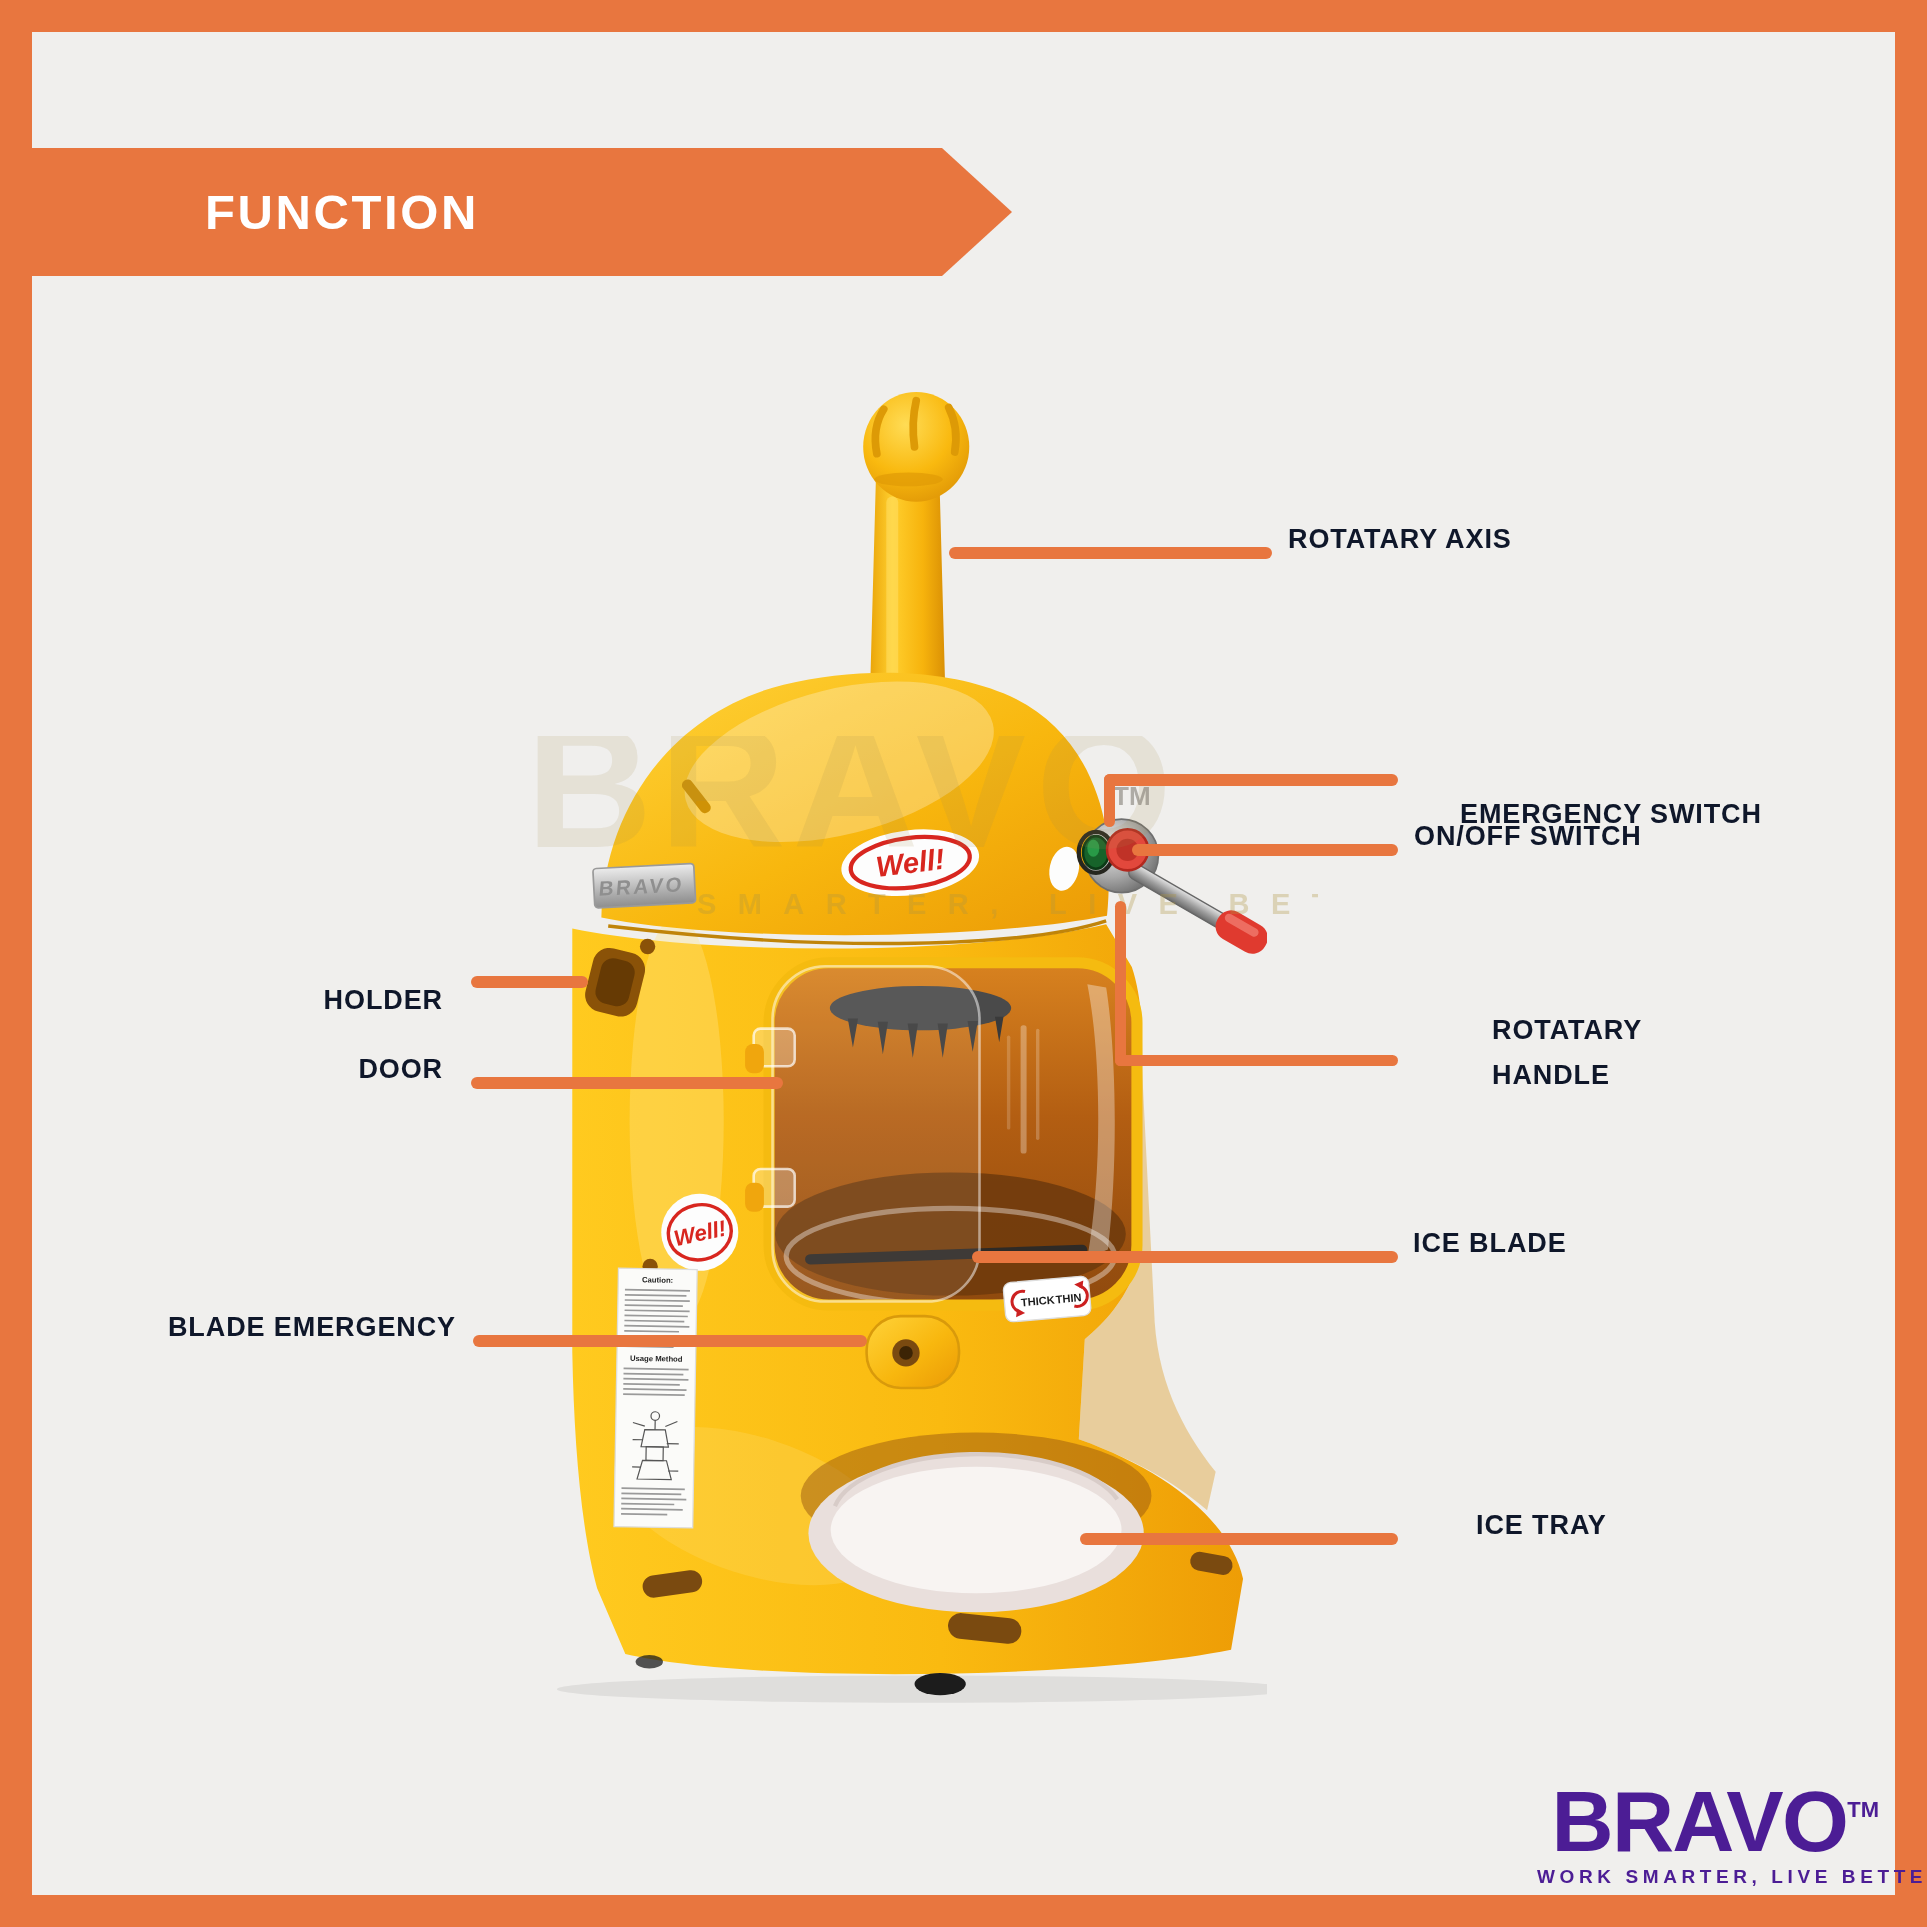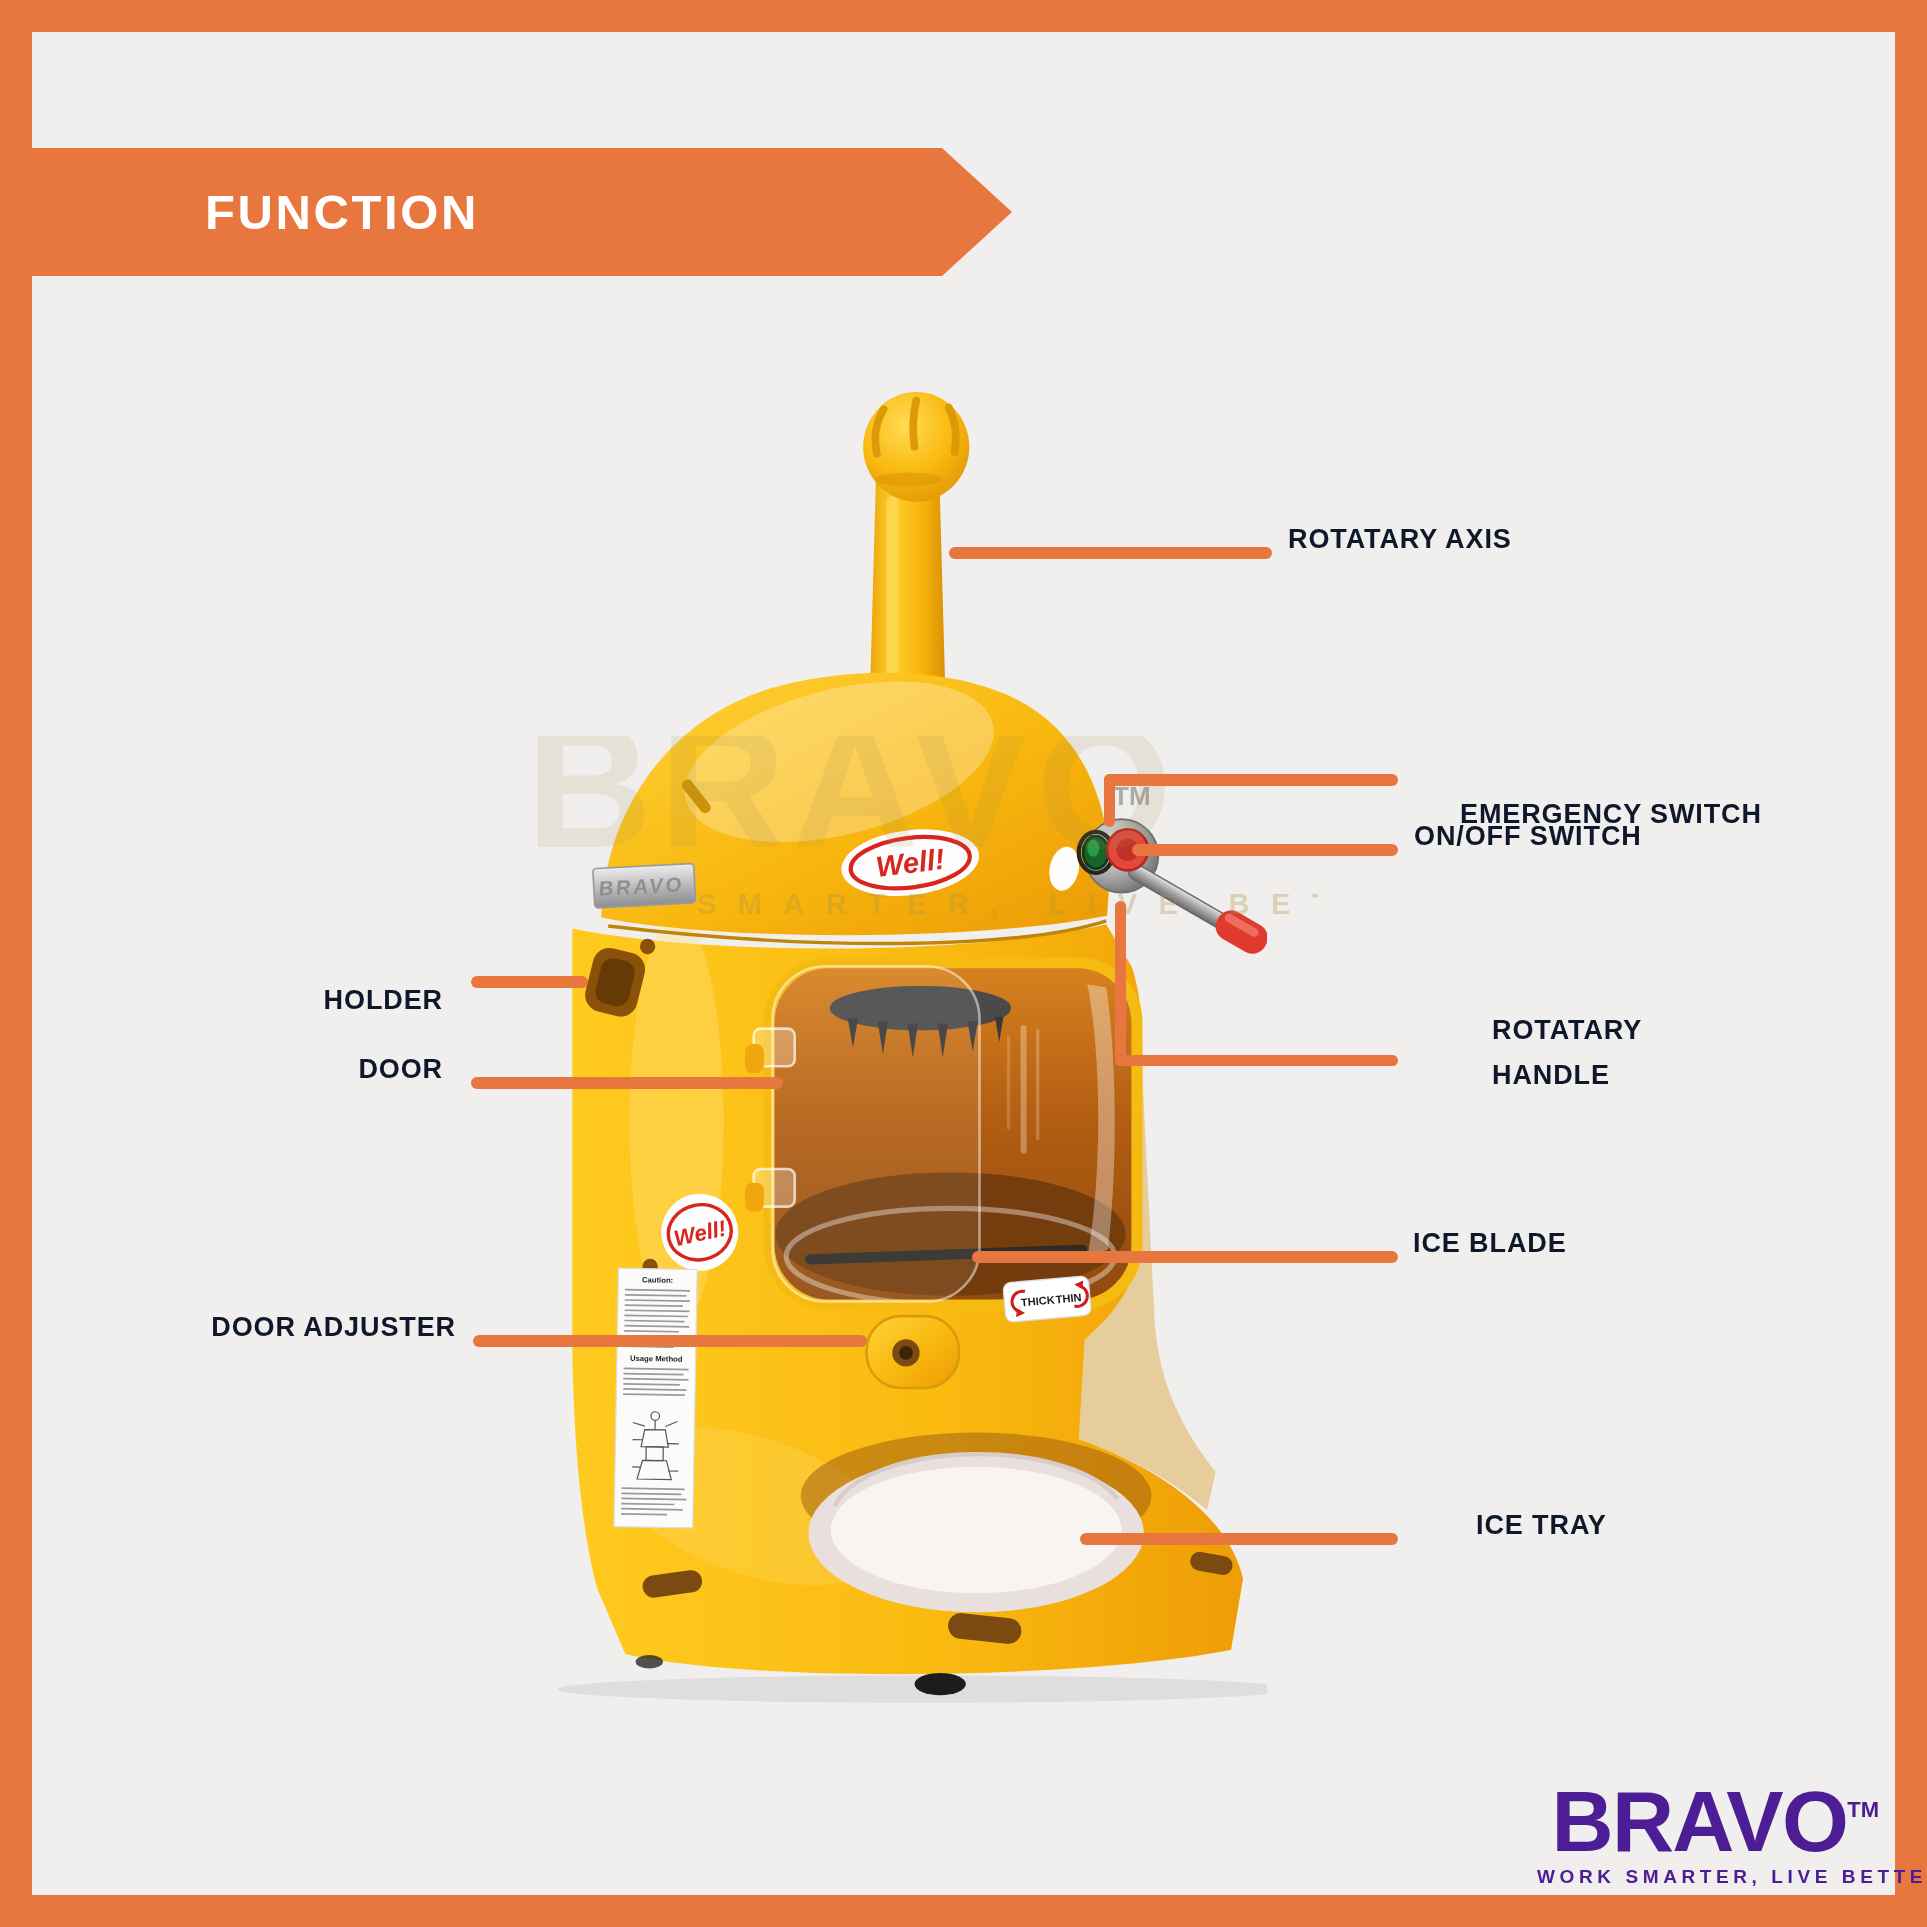--- a/index.html
+++ b/index.html
@@ -286,21 +286,21 @@
   <div class="lbl" style="left:1460px;top:751px;margin-top:48px;">EMERGENCY SWITCH</div>
   <div class="lbl" style="left:1414px;top:821px;">ON/OFF SWITCH</div>
   <div class="lbl two-line" style="left:1492px;top:1008px;">
     <div>ROTATARY</div>
     <div>HANDLE</div>
   </div>
   <div class="lbl" style="left:1413px;top:1228px;">ICE BLADE</div>
   <div class="lbl" style="left:1476px;top:1510px;text-align:right;">ICE TRAY</div>
   <div class="lbl right-align" style="right:1484px;top:949px;margin-top:36px;">HOLDER</div>
   <div class="lbl right-align" style="right:1484px;top:1054px;">DOOR</div>
-  <div class="lbl right-align" style="right:1471px;top:1312px;">DOOR ADJUSTER</div>
+  <div class="lbl right-align" style="right:1471px;top:1312px;">BLADE EMERGENCY</div>
 
   <div class="footer-logo">
     <div>
       <span class="footer-brand">BRAVO</span><span class="footer-tm">TM</span>
     </div>
     <div class="footer-tagline">WORK SMARTER, LIVE BETTER</div>
   </div>
 </div>
 
 

